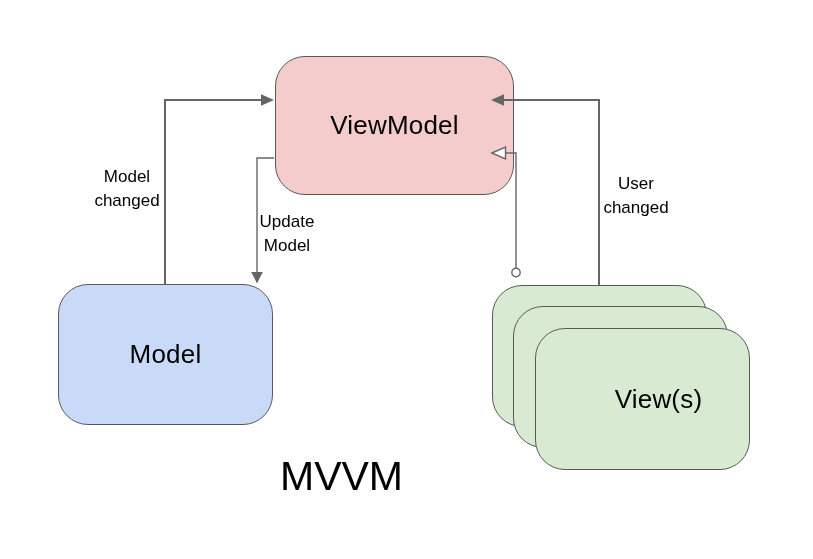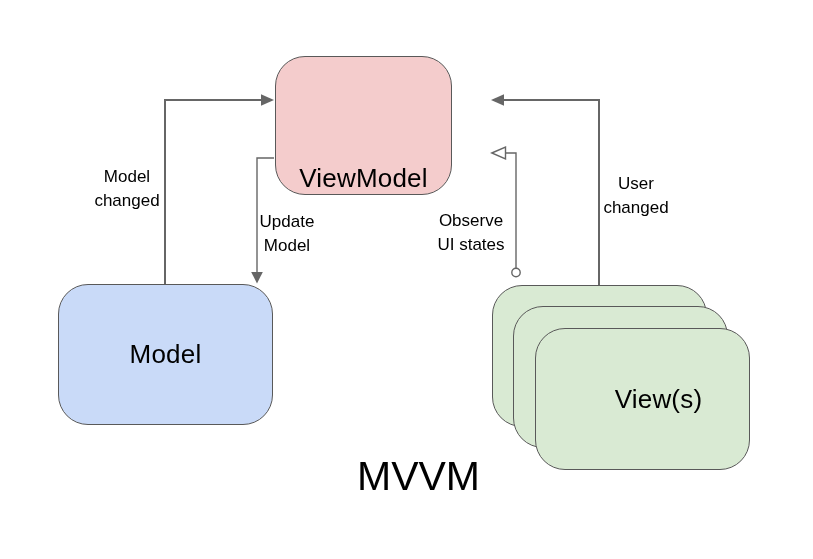--- a/index.html
+++ b/index.html
@@ -13,21 +13,21 @@
   }
   .node {
     position: absolute;
     display: flex; align-items: center; justify-content: center;
     border: 1.5px solid var(--box-border, #595959);
     border-radius: 30px;
     box-sizing: border-box;
     z-index: 2;
   }
   .node .node-label { font-size: 26px; letter-spacing: 0.2px; }
-  #viewmodel-node { left: 275px; top: 56px;  width: 177px; height: 139px; background: var(--viewmodel-fill, #f4cccc); align-items: flex-end; }
+  #viewmodel-node { left: 275px; top: 56px;  width: 239px; height: 139px; background: var(--viewmodel-fill, #f4cccc); }
   #model-node     { left: 58px;  top: 284px; width: 215px; height: 141px; background: var(--model-fill, #c9daf8); }
   .view-node      { width: 215px; height: 142px; background: var(--view-fill, #d9ead3); padding-left: 32px; }
   #view-node-back   { left: 492px; top: 285px; }
   #view-node-middle { left: 513px; top: 306px; }
   #view-node-front  { left: 535px; top: 328px; }
   .connectors { position: absolute; left: 0; top: 0; z-index: 3; pointer-events: none; }
   .stroke { fill: none; stroke: var(--connector, #666666); }
   .stroke.thick { stroke-width: 2; }
   .stroke.thin  { stroke-width: 1.4; }
   .head-filled { fill: var(--connector, #666666); stroke: none; }
@@ -36,21 +36,21 @@
     position: absolute; z-index: 4;
     font-size: 17px; line-height: 24px;
     text-align: center; white-space: pre-line;
   }
   #model-changed-label    { left: 57px;  top: 165px; width: 140px; }
   #update-model-label     { left: 227px; top: 210px; width: 120px; }
   #observe-ui-states-label{ left: 406px; top: 209px; width: 130px; }
   #user-actions-label     { left: 576px; top: 172px; width: 120px; }
   .diagram-title {
     position: absolute; left: 280px; top: 453px; width: 200px;
-    text-align: right; font-size: 41px; font-weight: 500; z-index: 4;
+    text-align: left; font-size: 41px; font-weight: 500; z-index: 4;
   }
 </style>
 </head>
 <body>
 
 <div class="canvas">
 
   <div class="node" id="viewmodel-node">
     <span class="node-label">ViewModel</span>
   </div>
@@ -80,20 +80,18 @@
       <path class="stroke thin" d="M505,153 L516,153 L516,268"></path>
       <polygon class="head-open" points="491.8,153 505.5,147 505.5,159"></polygon>
       <circle class="head-open" cx="516" cy="272.5" r="4.2"></circle>
     </g>
   </svg>
 
   <div class="edge-label" id="model-changed-label">Model
 changed</div>
   <div class="edge-label" id="update-model-label">Update
 Model</div>
-  <div class="edge-label" id="observe-ui-states-label">Observe
-UI states</div>
   <div class="edge-label" id="user-actions-label">User
 changed</div>
 
   <div class="diagram-title">MVVM</div>
 
 </div>
 
 </body></html>

